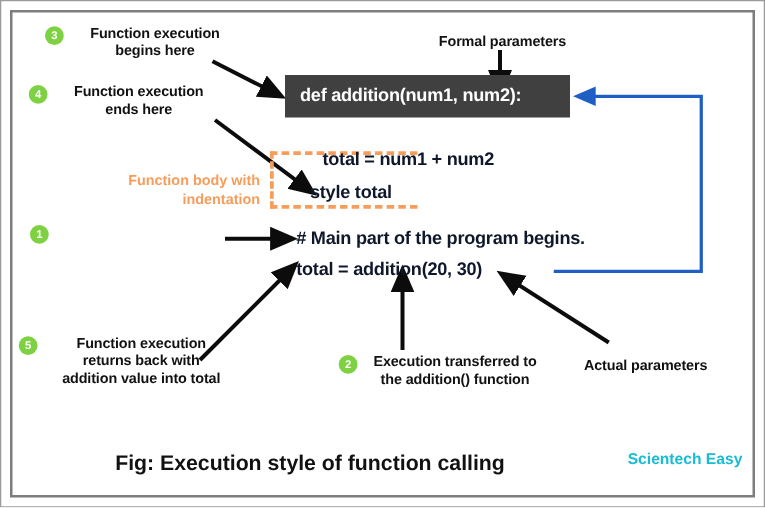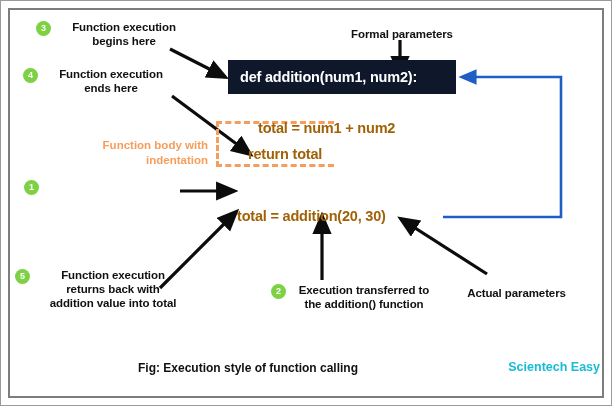--- a/index.html
+++ b/index.html
@@ -40,63 +40,63 @@
     color:#ffffff;
     font-size:9px;font-weight:bold;
     line-height:15px;text-align:center;
     font-family:"Liberation Sans", sans-serif;
   }
 
   
   #def-box{
     position:absolute;
     left:228px;top:60px;width:228px;height:34px;
-    background:#0f172a;
+    background:#404040;
     display:flex;align-items:center;
     box-sizing:border-box;
     padding-left:12px;
   }
   #def-box .code{
     color:#ffffff;font-weight:bold;font-size:14.5px;
     letter-spacing:-0.2px;white-space:nowrap;
   }
 
   
   #body-dashed{
     position:absolute;
     left:216px;top:121px;width:118px;height:46px;
     border:3px dashed #f79d5c;
     border-right:none;
     box-sizing:border-box;
   }
 
   .codeline{
     position:absolute;
-    color:#a16207;
+    color:#0f172a;
     font-weight:bold;
     font-size:14.5px;
     letter-spacing:-0.2px;
     white-space:nowrap;
   }
 
   #body-label{
     position:absolute;
     left:56px;top:138px;width:152px;
     color:#f79d5c;font-weight:bold;font-size:11.5px;line-height:15px;
     text-align:right;
   }
 
   #caption{
     position:absolute;left:0px;top:361px;width:496px;
     text-align:center;
-    color:#111111;font-weight:bold;font-size:12px;
+    color:#111111;font-weight:bold;font-size:17px;
   }
   #brand{
     position:absolute;left:496px;top:360px;width:104px;
-    text-align:right;
+    text-align:center;
     color:#18bcd4;font-weight:bold;font-size:12.5px;
   }
 </style>
 </head>
 <body>
 
 <div id="root">
 
   <div class="frame-outer"></div>
   <div class="frame-inner"></div>
@@ -128,21 +128,22 @@
     <polyline points="443,217 561,217 561,77 462,77" fill="none" stroke="#1f5fc4" stroke-width="2.6" marker-end="url(#ahBlue)"></polyline>
   </svg>
 
   <div id="def-box">
     <span class="code">def addition(num1, num2):</span>
   </div>
 
   <div id="body-dashed"></div>
 
   <div class="codeline" style="left:258px;top:120px;">total = num1 + num2</div>
-  <div class="codeline" style="left:248px;top:146px;">return total</div>
+  <div class="codeline" style="left:248px;top:146px;">style total</div>
+  <div class="codeline" style="left:237px;top:183px;"># Main part of the program begins.</div>
   <div class="codeline" style="left:237px;top:208px;">total = addition(20, 30)</div>
 
   <div id="body-label">
     <span>Function body with</span><br>
     <span>indentation</span>
   </div>
 
   <div class="badge" style="left:36px;top:21px;">3</div>
   <div class="lbl center" style="left:54px;top:20px;width:140px;">
     <span>Function execution</span><br>

